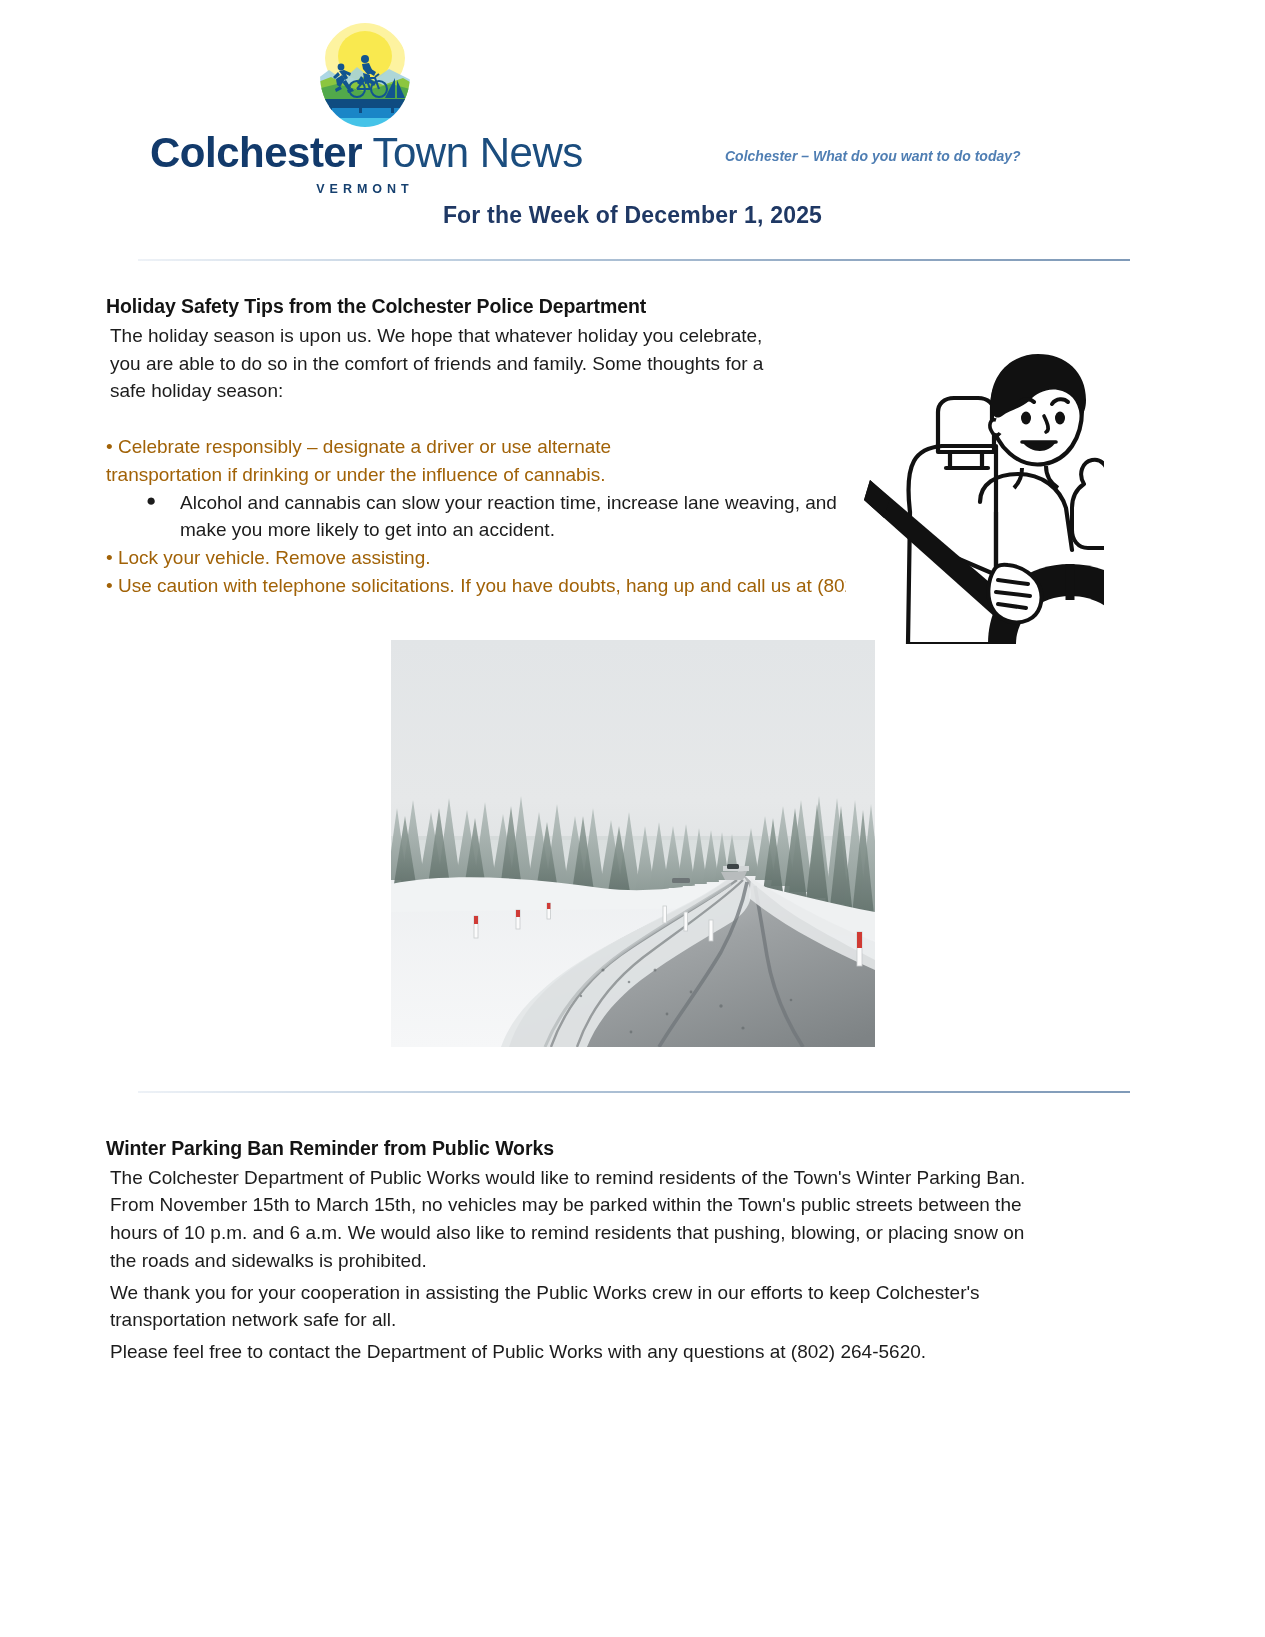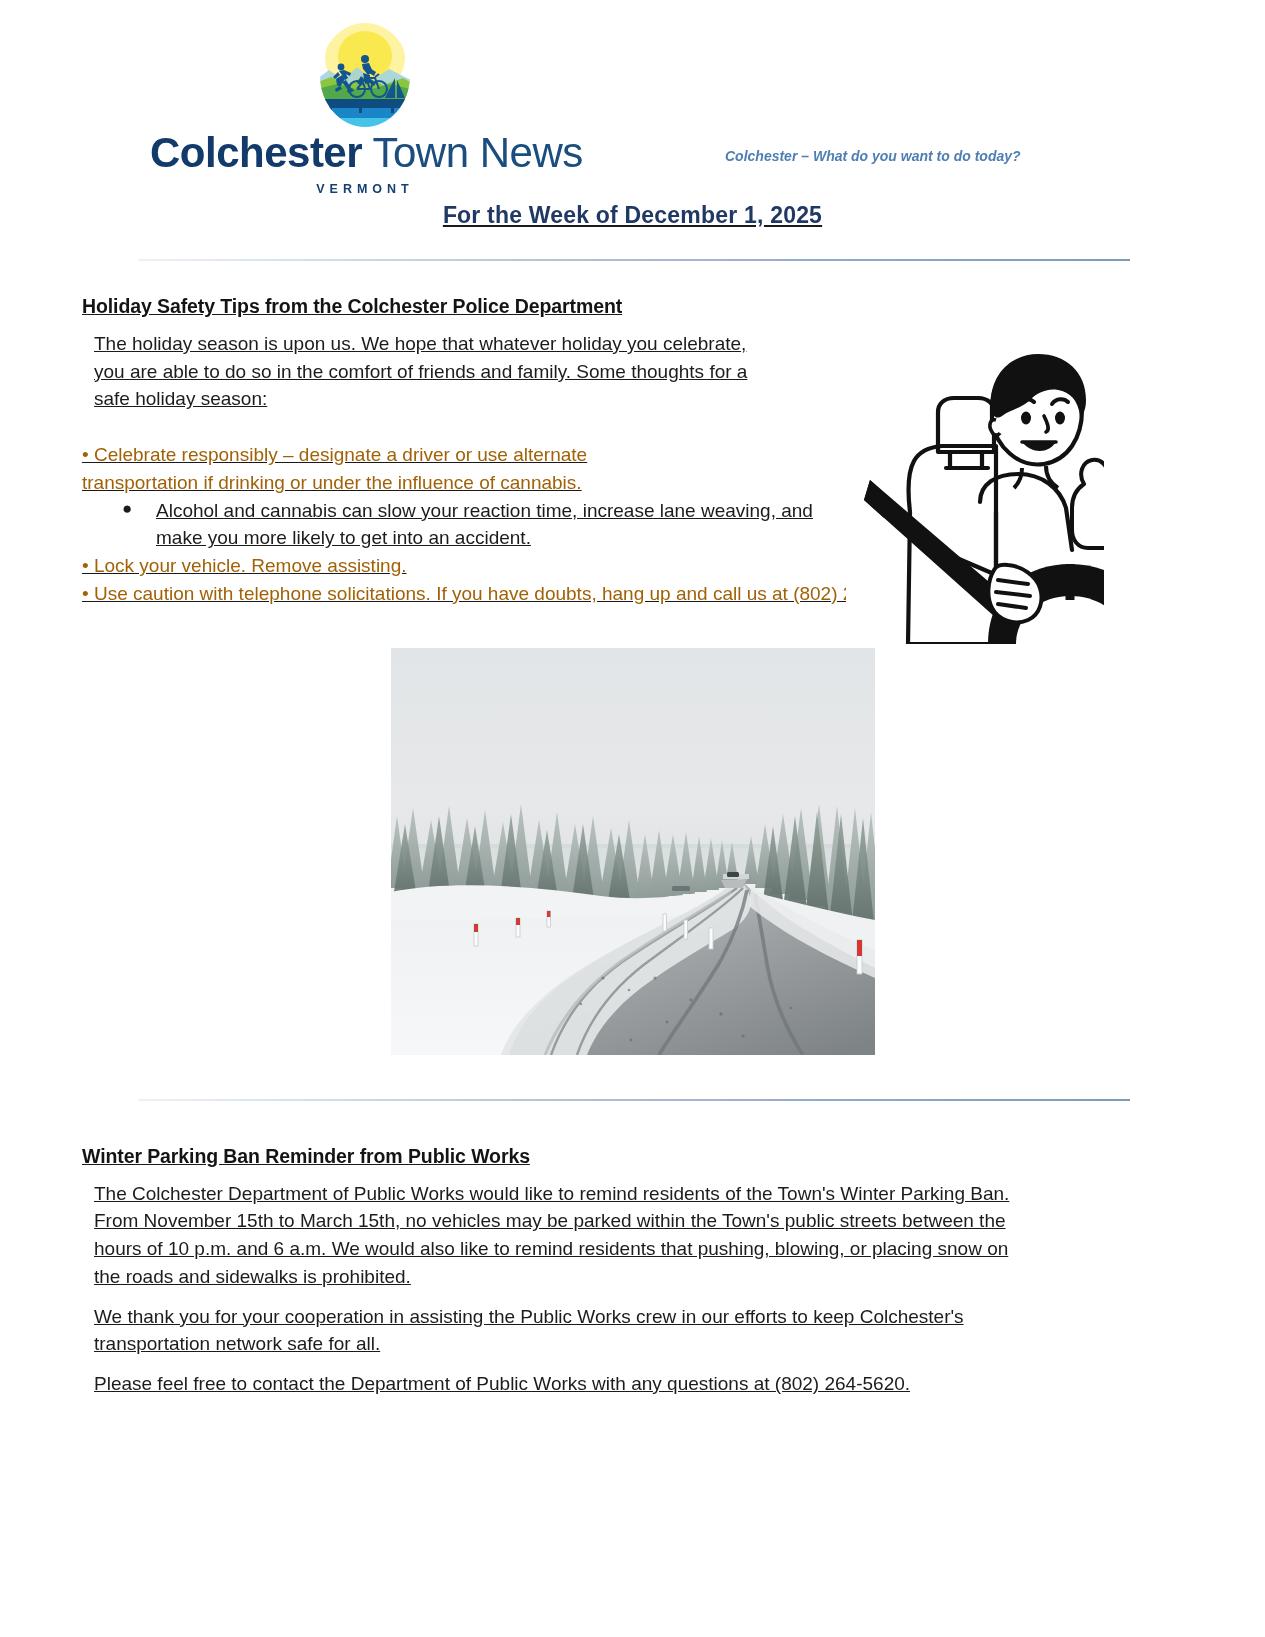--- a/index.html
+++ b/index.html
@@ -14,21 +14,20 @@
     color: #1a1a1a;
     position: relative;
     overflow: hidden;
   }
 
   .page {
     width: 1265px;
     height: 1637px;
     position: relative;
     background: #fff;
-    text-decoration: underline;
   }
 
   
   .masthead {
     position: relative;
     height: 195px;
   }
   .brand-block {
     position: absolute;
     left: 150px;
@@ -80,36 +79,36 @@
   }
 
   .rule {
     margin: 30px 135px 0 138px;
     height: 2px;
     background: linear-gradient(to right, #eef2f7 0%, #b9cbdd 35%, #93aac4 70%, #7f9ab8 100%);
   }
 
   
   .content {
-    padding: 0 135px 0 82px;
+    padding: 0 135px 0 106px;
   }
 
   .article-title {
     font-size: 19.5px;
     font-weight: bold;
     color: #141414;
     margin-top: 34px;
     letter-spacing: -0.1px;
   }
 
   p.body, li.body {
     font-size: 19px;
     line-height: 1.46;
     color: #1c1c1c;
-    margin: 12px;
+    margin: 4px;
   }
 
   .intro-para { margin-top: 27px; width: 660px; }
 
   .bullets {
     margin-top: 28px;
   }
   .bullet-line {
     font-size: 19px;
     line-height: 1.46;

